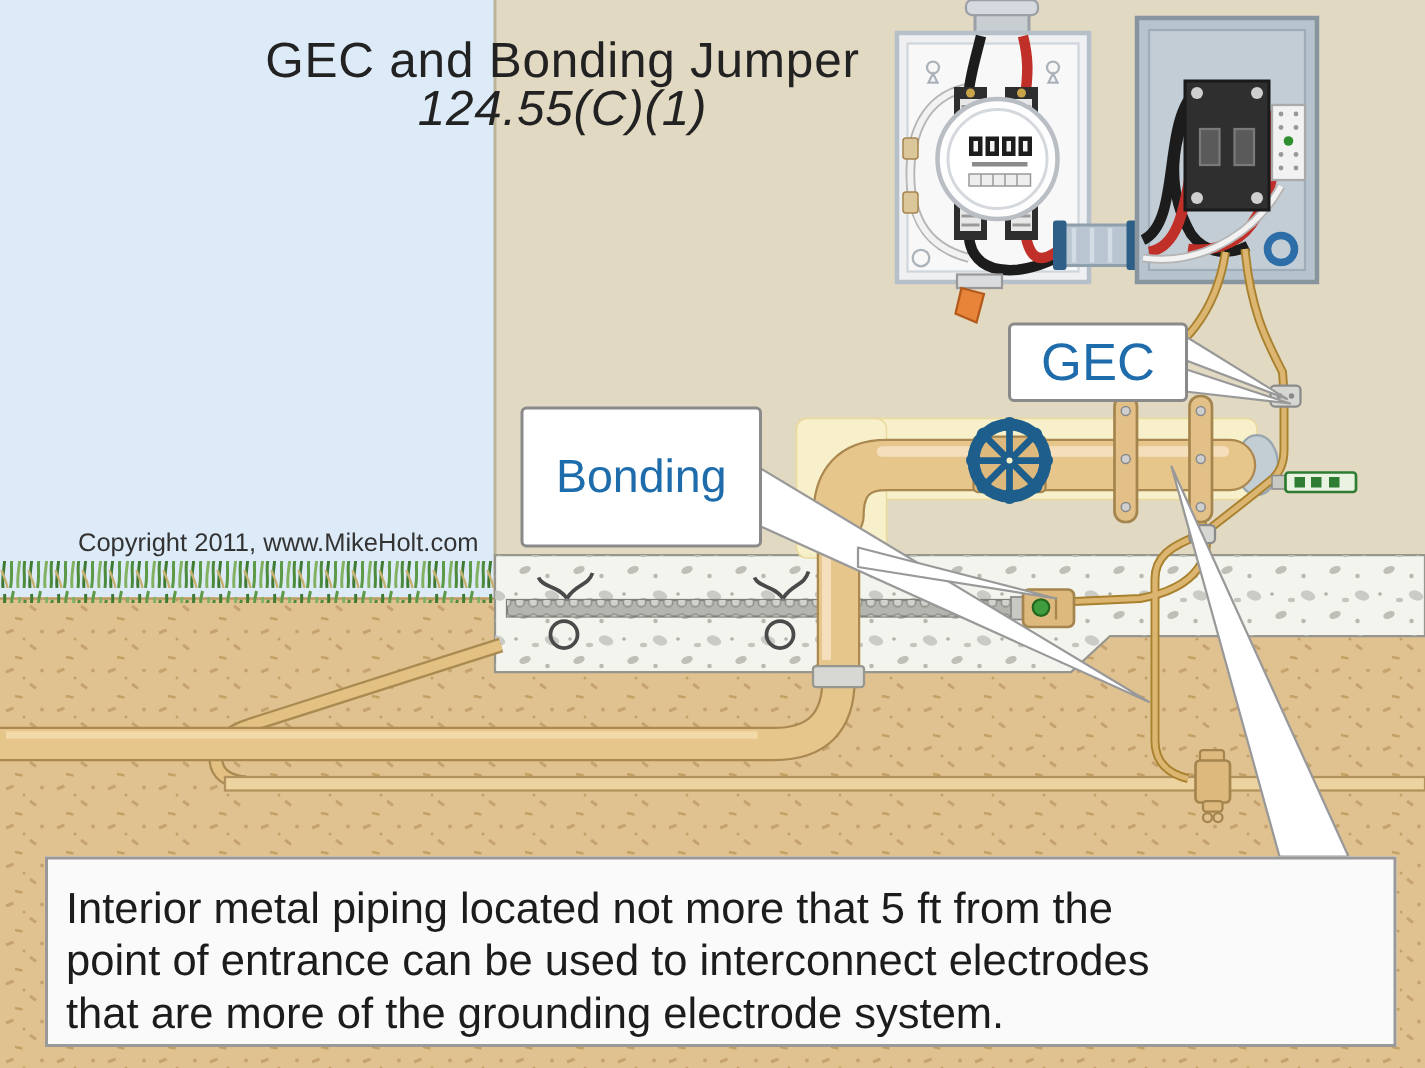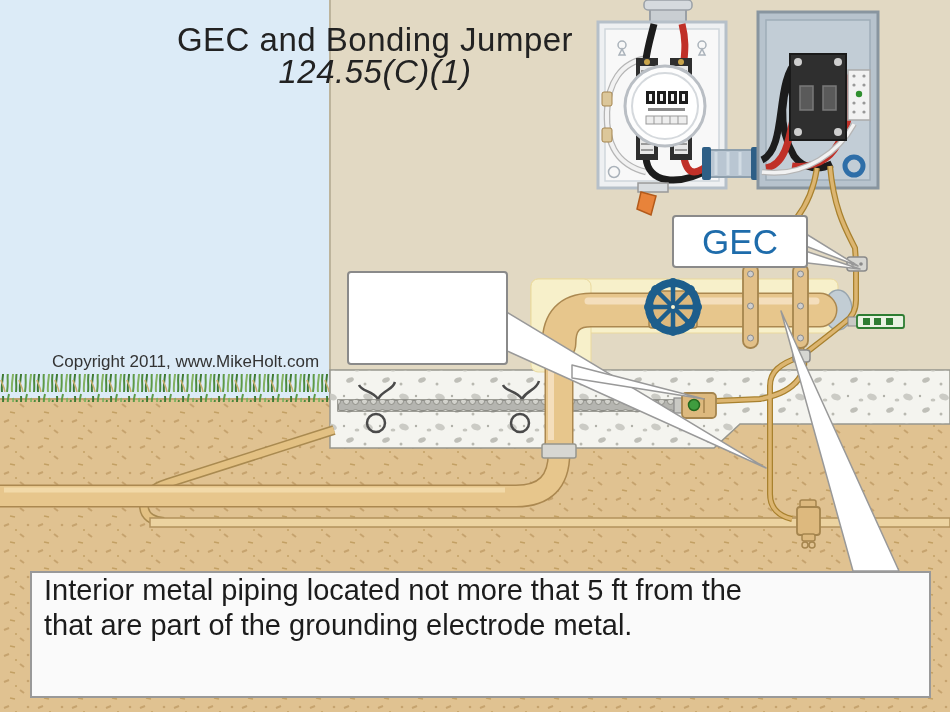--- a/index.html
+++ b/index.html
@@ -18,26 +18,26 @@
   .copyright{
     position:absolute;left:52px;top:352px;font-size:17px;color:#333;
   }
   .callout{
     position:absolute;background:var(--callout_bg,#fff);
     border:2px solid var(--callout_border,#8a8a8a);border-radius:4px;
     color:var(--callout_text,#1e6cab);
     display:flex;flex-direction:column;align-items:center;justify-content:center;
     box-sizing:border-box;
   }
-  .callout-gec{left:672px;top:215px;width:136px;height:53px;font-size:35px;}
+  .callout-gec{left:672px;top:215px;width:120px;height:53px;font-size:35px;}
   .callout-bj{left:347px;top:271px;width:161px;height:94px;font-size:31px;line-height:38px;}
   .notebox{
     position:absolute;left:30px;top:571px;width:901px;height:127px;
     background:var(--note_bg,#fafafa);border:2px solid var(--note_border,#999);
-    box-sizing:border-box;padding:0 12px;
+    box-sizing:border-box;padding:16px 12px;
     color:var(--note_text,#1c1c1c);font-size:29px;line-height:35px;
   }
   .notebox span{display:block;}
 </style>
 </head>
 <body>
 
 <div class="canvas">
 
 <svg width="950" height="712" viewBox="0 0 950 712">
@@ -329,20 +329,22 @@
   <div class="code">124.55(C)(1)</div>
 </div>
 
 <div class="copyright">Copyright 2011, www.MikeHolt.com</div>
 
 <div class="callout callout-gec">
   <span>GEC</span>
 </div>
 
 <div class="callout callout-bj">
+  <span>Bonding</span>
 </div>
 
 <div class="notebox">
   <span>Interior metal piping located not more that 5 ft from the</span>
-  <span>that are part of the grounding electrode metal.</span>
+  <span>point of entrance can be used to interconnect electrodes</span>
+  <span>that are more of the grounding electrode system.</span>
 </div>
 
 </div>
 
 </body></html>

